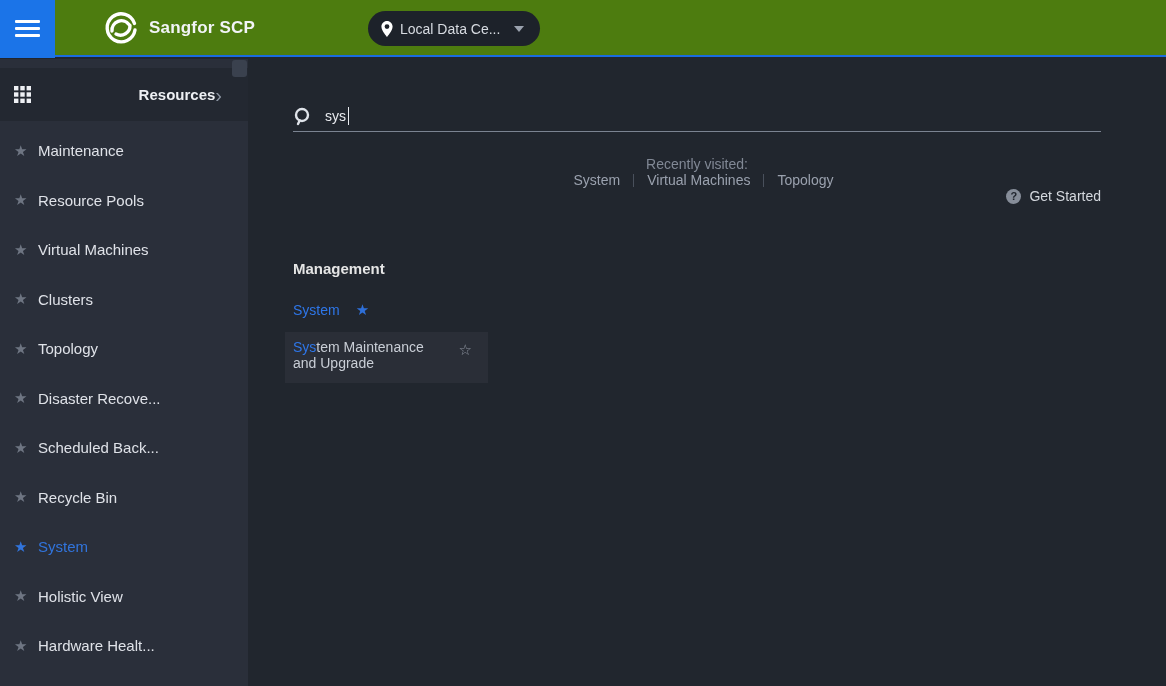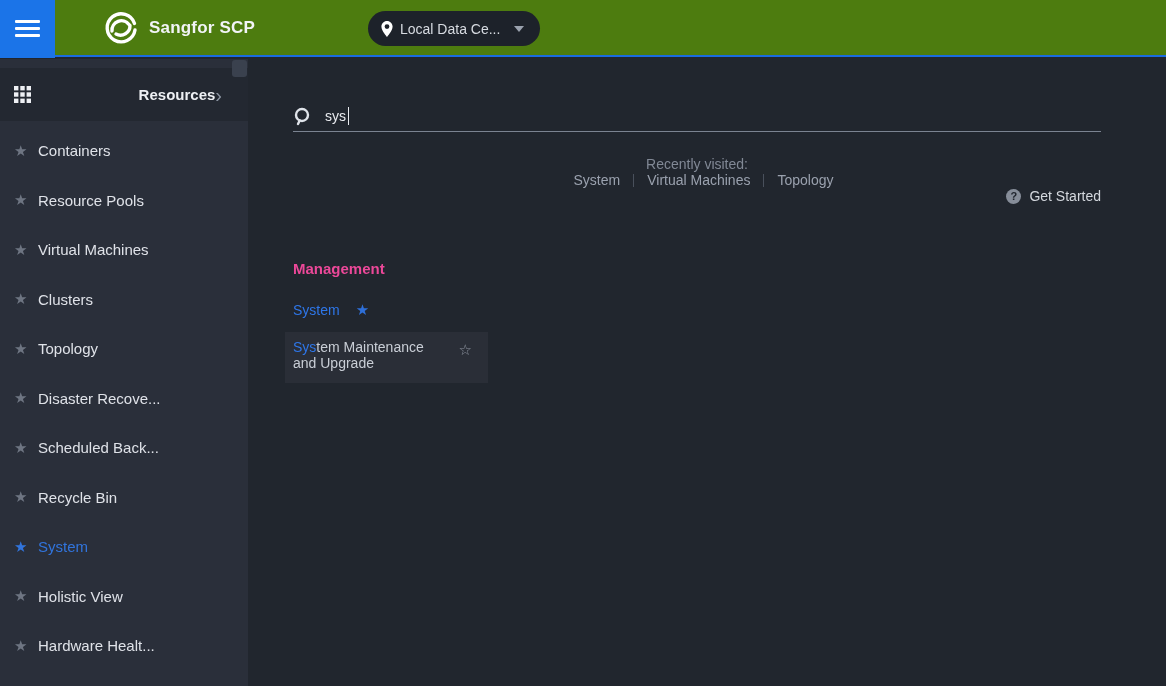--- a/index.html
+++ b/index.html
@@ -82,21 +82,21 @@
   .recent-link { color:#9aa1ae; margin-left:13px; cursor:pointer; }
   .recent-sep { width:1px; height:13px; background:#49505c; margin-left:13px; }
   .get-started { margin-left:auto; display:flex; align-items:center; gap:8px; cursor:pointer; }
   .q-icon {
     width:15px; height:15px; border-radius:50%; background:#868d99;
     color:#21262e; font-size:11px; font-weight:700;
     display:flex; align-items:center; justify-content:center;
   }
   .get-started-label { color:#d4d8de; }
   .results { margin:56px 0 0 45px; }
-  .section-title { font-size:15px; font-weight:700; color:#ec4899; }
+  .section-title { font-size:15px; font-weight:700; color:#e5e5e5; }
   .category-row { margin-top:24px; display:flex; align-items:center; gap:16px; }
   .category-link { color:#2e76e8; font-size:14px; cursor:pointer; }
   .category-star { color:#2e6fd8; font-size:15px; cursor:pointer; }
   .result-card {
     position:relative; margin:13px 0 0 -8px; width:203px; min-height:51px;
     background:#2a2e37; padding:7px 40px 8px 8px; cursor:pointer;
   }
   .result-text { font-size:14px; line-height:16px; color:#c9ced6; }
   .result-text .match { color:#2e76e8; }
   .result-star { position:absolute; top:9px; right:16px; color:#8b919d; font-size:15px; cursor:pointer; }
@@ -141,21 +141,21 @@
         <rect x="12.6" y="12.6" width="4.4" height="4.4"></rect>
     </svg>
     <span class="resources-label">Resources</span>
     <span class="resources-chevron">›</span>
   </div>
 
 
   <div class="fav-list">
     <div class="fav-item">
       <span class="star">★</span>
-      <span class="label">Containers</span>
+      <span class="label">Maintenance</span>
     </div>
     <div class="fav-item">
       <span class="star">★</span>
       <span class="label">Resource Pools</span>
     </div>
     <div class="fav-item">
       <span class="star">★</span>
       <span class="label">Virtual Machines</span>
     </div>
     <div class="fav-item">

